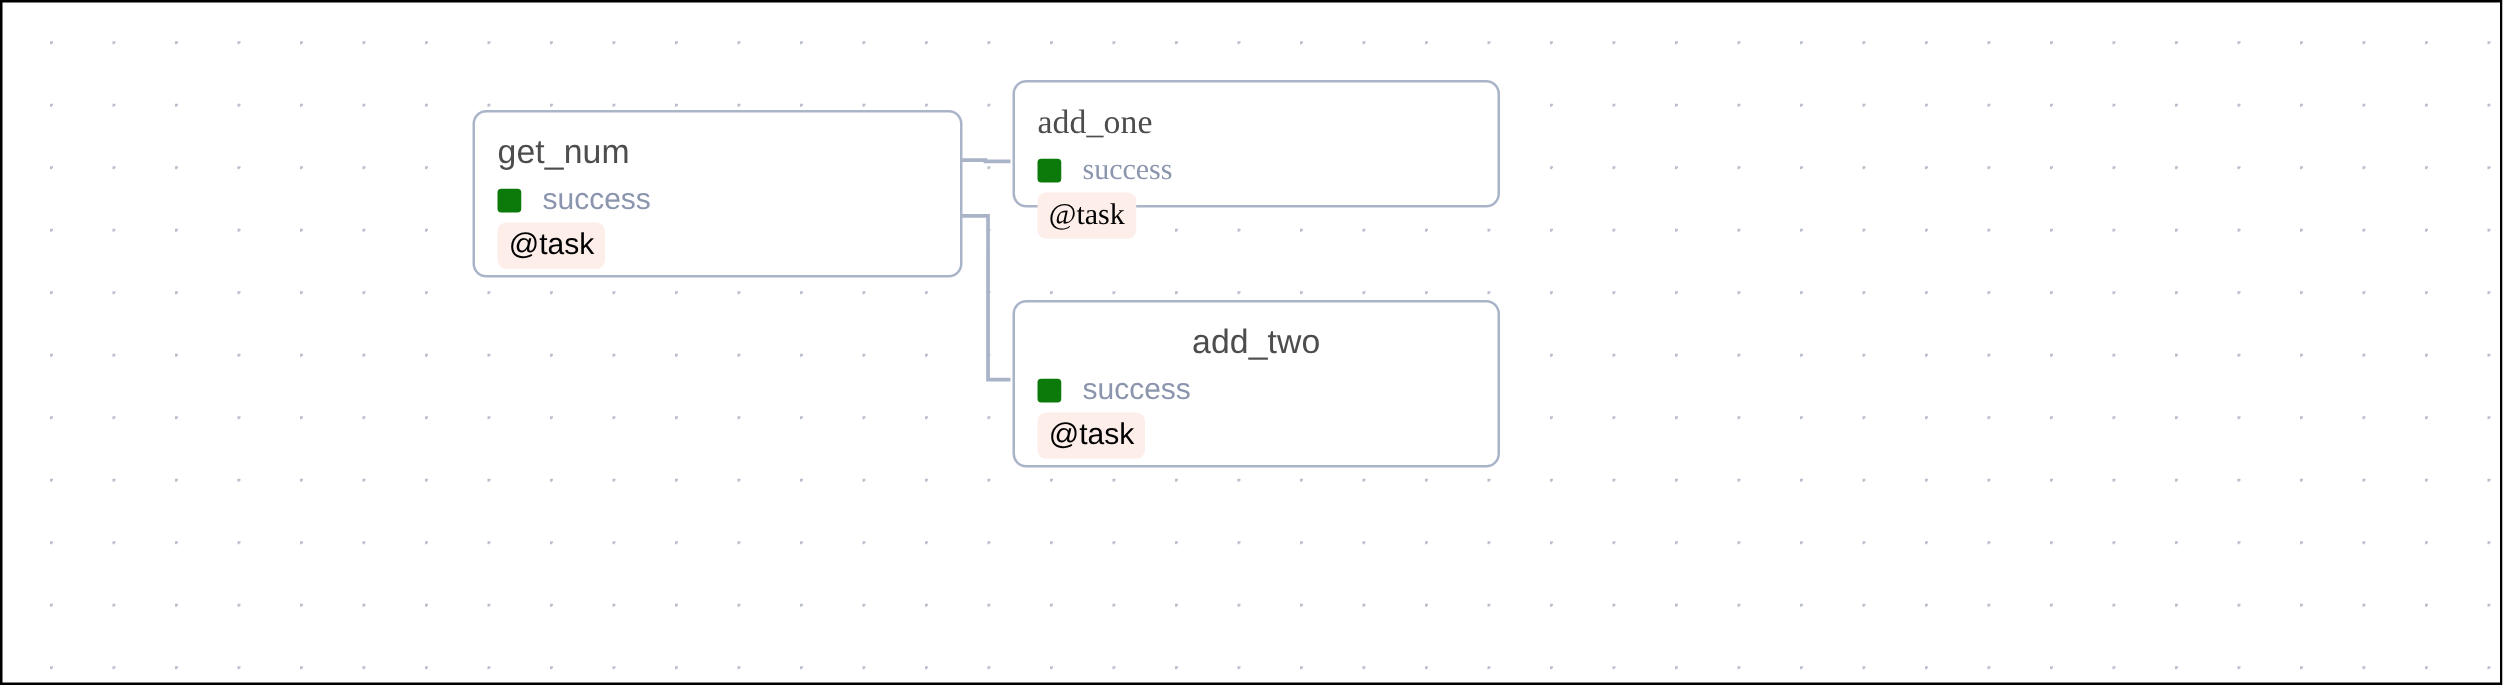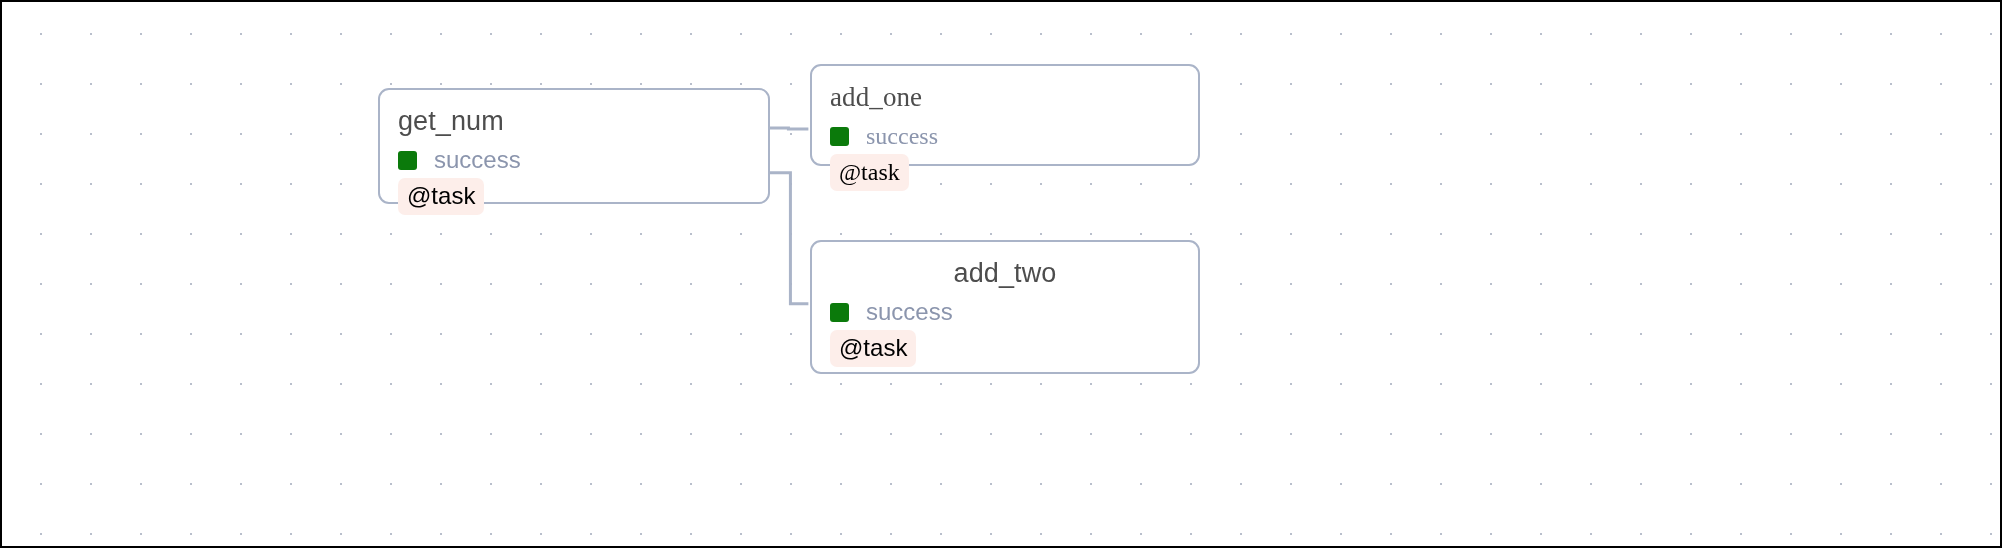--- a/index.html
+++ b/index.html
@@ -109,21 +109,21 @@
 
 <div id="canvas-frame">
 
   <div id="grid-layer"></div>
 
   <svg id="edge-layer" viewBox="0 0 2002 548" preserveAspectRatio="none">
     <path class="edge-path" d="M 768 127 L 788 127 L 788 128 L 808 128"></path>
     <path class="edge-path" d="M 768 172 L 790 172 L 790 304 L 808 304"></path>
   </svg>
 
-  <div class="node" id="node-get_num" style="left: 376px; top: 86px; width: 392px; height: 116px;">
+  <div class="node" id="node-get_num" style="left: 376px; top: 86px; width: 392px; height: 134px;">
     <div class="node-title">get_num</div>
     <div class="node-status-row">
       <span class="status-chip"></span>
       <span class="status-label">success</span>
     </div>
     <div class="node-tag-row">
       <span class="tag-badge">@task</span>
     </div>
   </div>
 

